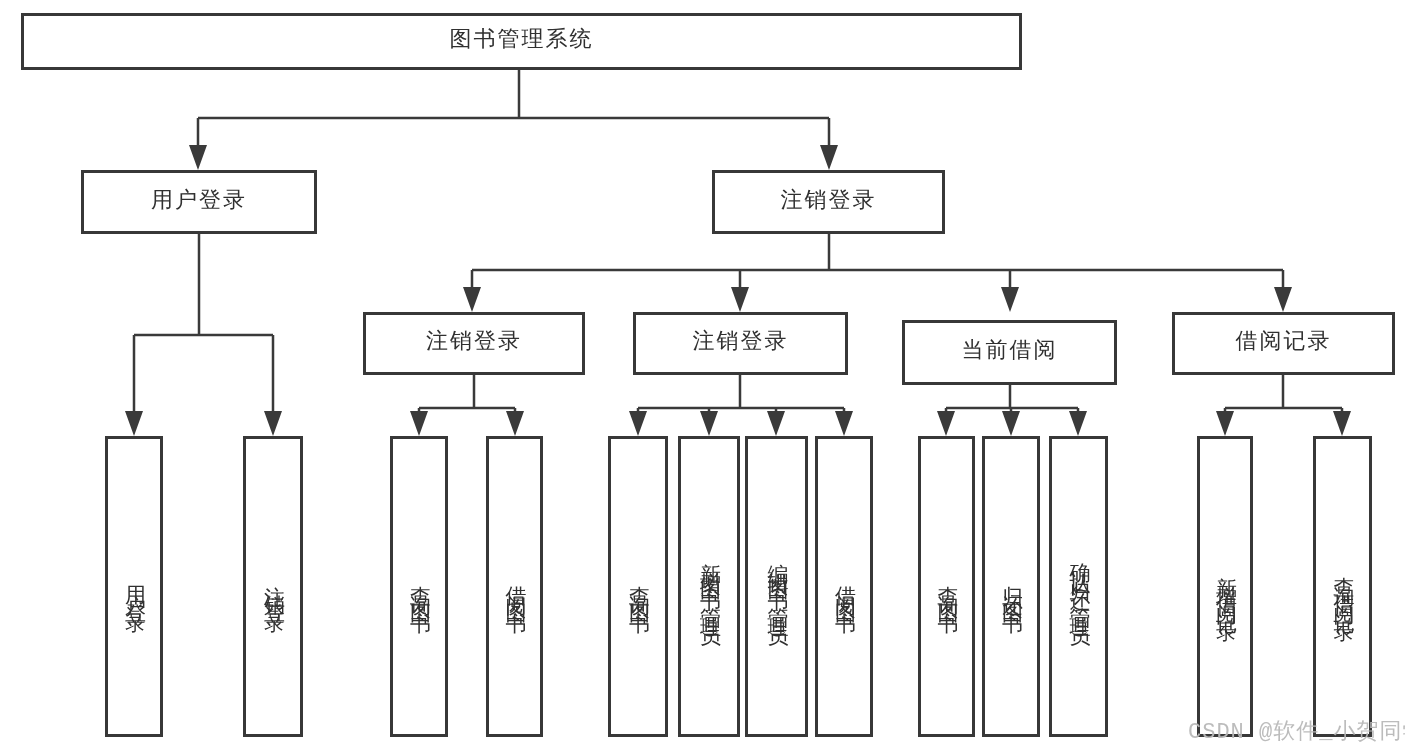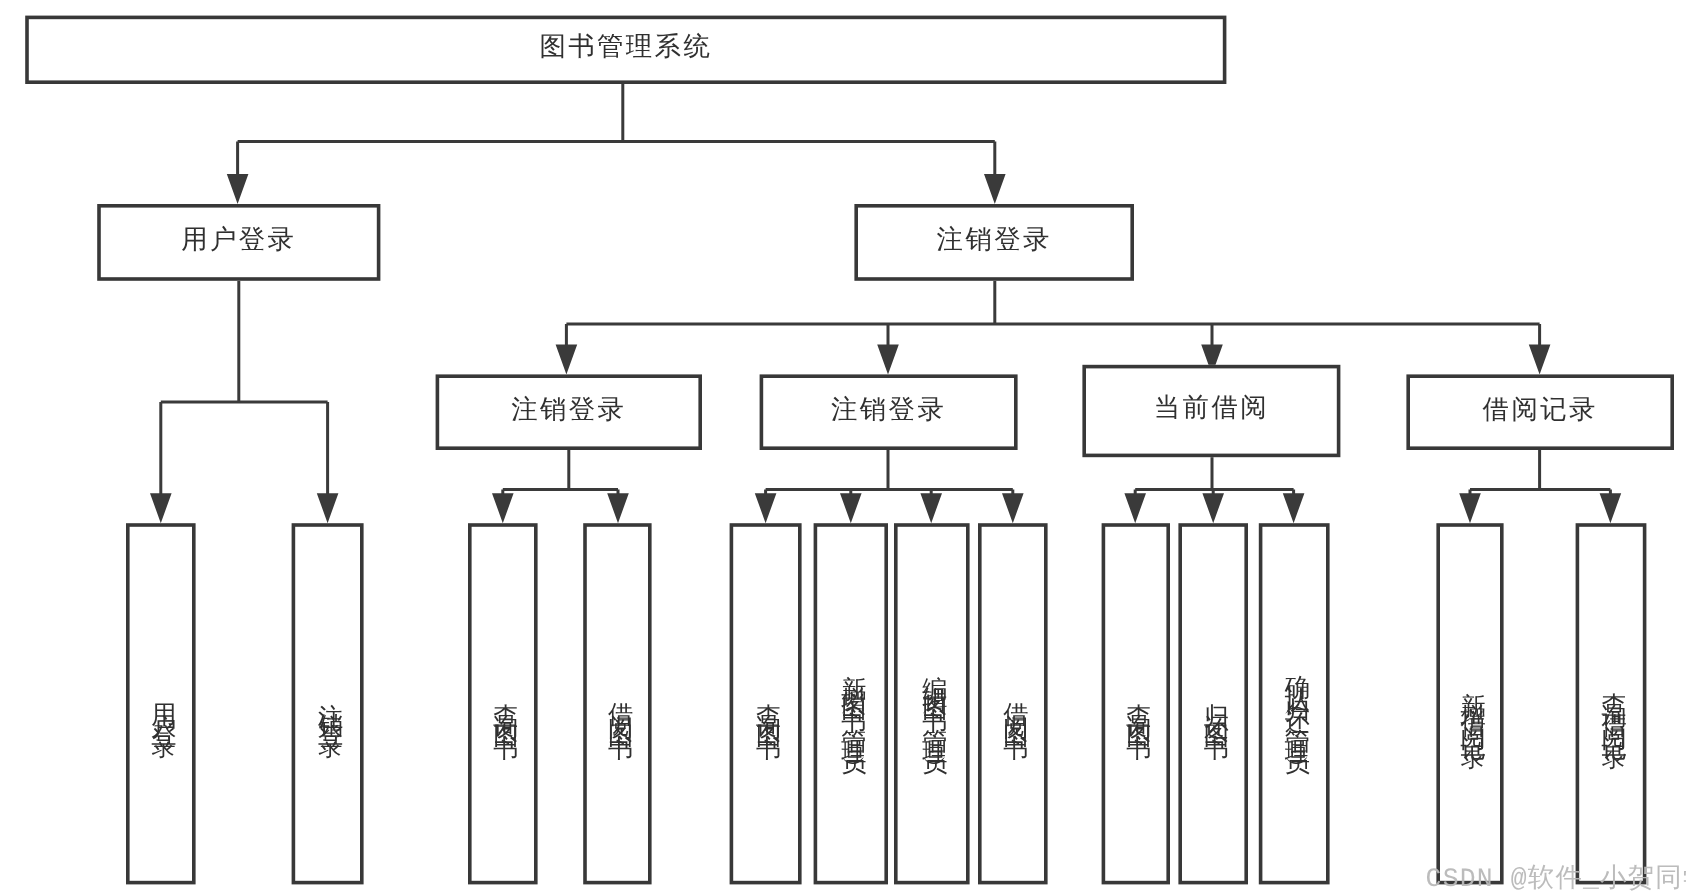--- a/index.html
+++ b/index.html
@@ -52,21 +52,21 @@
              M1216 411 L1234 411 L1225 436 Z  M1333 411 L1351 411 L1342 436 Z"></path>
   </svg>
 
   <div class="node hnode" style="left:21px;top:13px;width:1001px;height:57px">图书管理系统</div>
 
   <div class="node hnode" style="left:81px;top:170px;width:236px;height:64px">用户登录</div>
   <div class="node hnode" style="left:712px;top:170px;width:233px;height:64px">注销登录</div>
 
   <div class="node hnode" style="left:363px;top:312px;width:222px;height:63px">注销登录</div>
   <div class="node hnode" style="left:633px;top:312px;width:215px;height:63px">注销登录</div>
-  <div class="node hnode" style="left:902px;top:304px;width:215px;height:77px">当前借阅</div>
+  <div class="node hnode" style="left:902px;top:320px;width:215px;height:65px">当前借阅</div>
   <div class="node hnode" style="left:1172px;top:312px;width:223px;height:63px">借阅记录</div>
 
   <div class="node vnode" style="left:105px;top:436px;width:58px;height:301px">用户登录</div>
   <div class="node vnode" style="left:243px;top:436px;width:60px;height:301px">注销登录</div>
 
   <div class="node vnode" style="left:390px;top:436px;width:58px;height:301px">查询图书</div>
   <div class="node vnode" style="left:486px;top:436px;width:57px;height:301px">借阅图书</div>
 
   <div class="node vnode" style="left:608px;top:436px;width:60px;height:301px">查询图书</div>
   <div class="node vnode" style="left:678px;top:436px;width:62px;height:301px">新增图书（管理员）</div>

